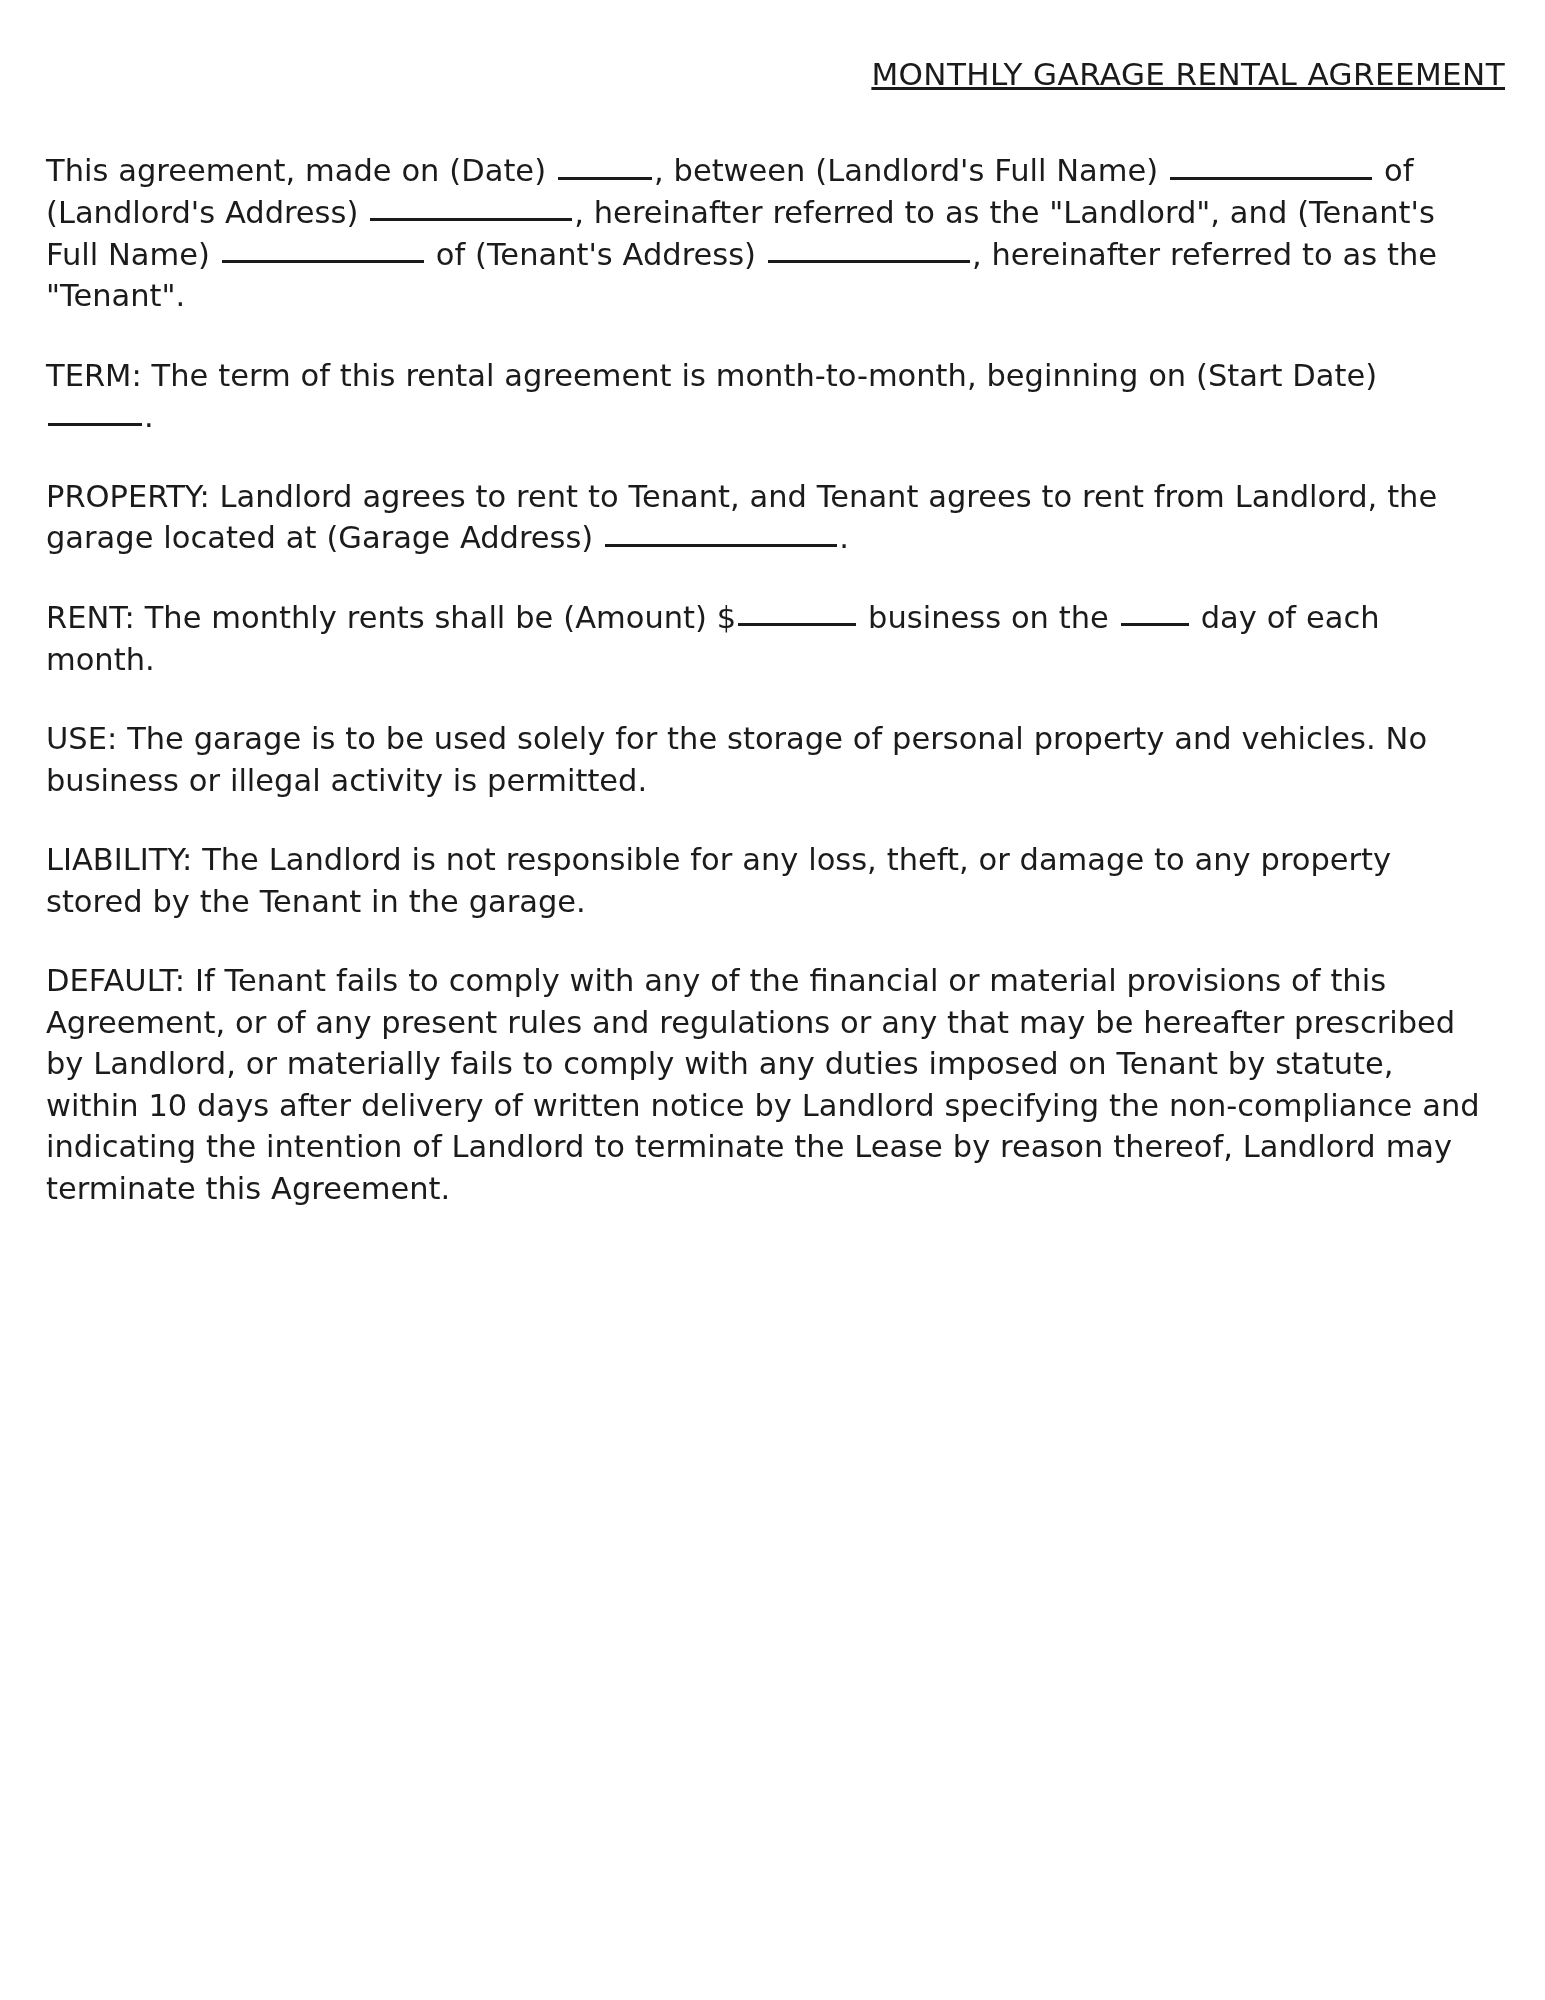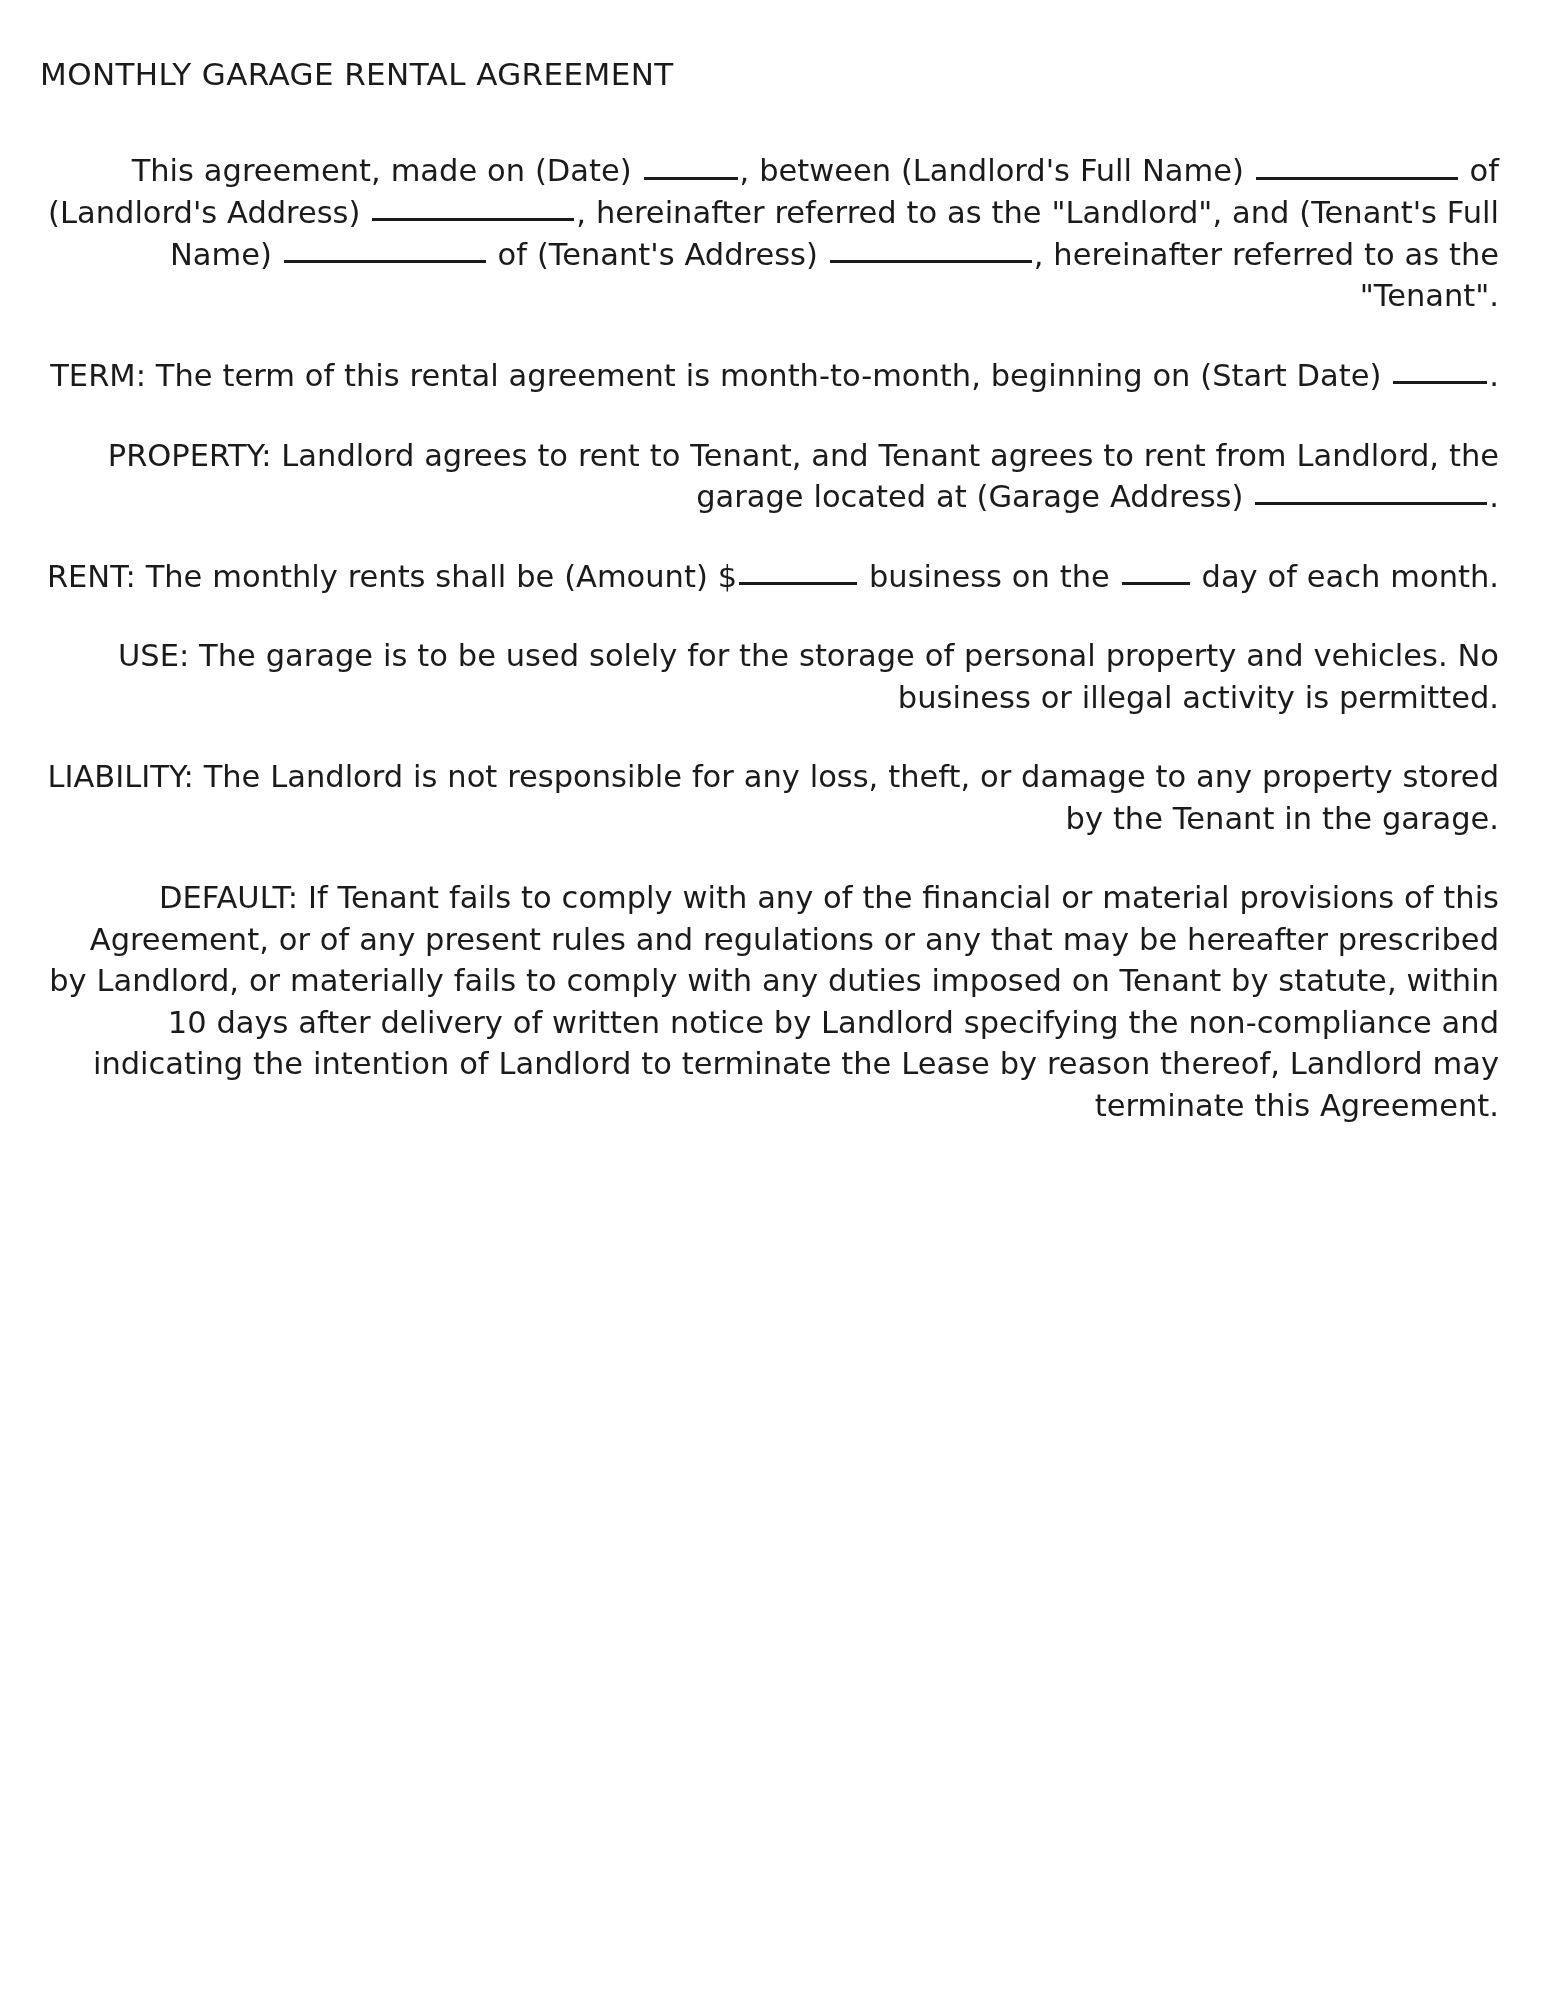--- a/index.html
+++ b/index.html
@@ -18,41 +18,42 @@
 
   .page {
     width: 1545px;
     min-height: 2000px;
     box-sizing: border-box;
     padding: 44px 40px 40px 40px;
     background: #ffffff;
   }
 
   .doc-title {
-    text-align: left;
+    text-align: right;
     font-size: 31px;
     font-weight: 400;
     letter-spacing: 0.4px;
     line-height: 1.3;
     margin: 10px 0 0 0;
     padding: 0;
     color: #1b1b1b;
+    text-decoration: underline;
   }
 
   .body-block {
     margin: 0;
     padding: 0;
   }
 
   .clause {
-    text-align: right;
+    text-align: left;
     font-size: 30.5px;
     line-height: 1.36;
     color: #1b1b1b;
-    margin: 0 0 38px 0;
+    margin: 0 16px 38px 0;
     padding: 0 6px;
     word-spacing: 0.2px;
   }
 
   .clause.first-clause {
     margin-top: 56px;
   }
 
   .clause.last-clause {
     margin-bottom: 0;

